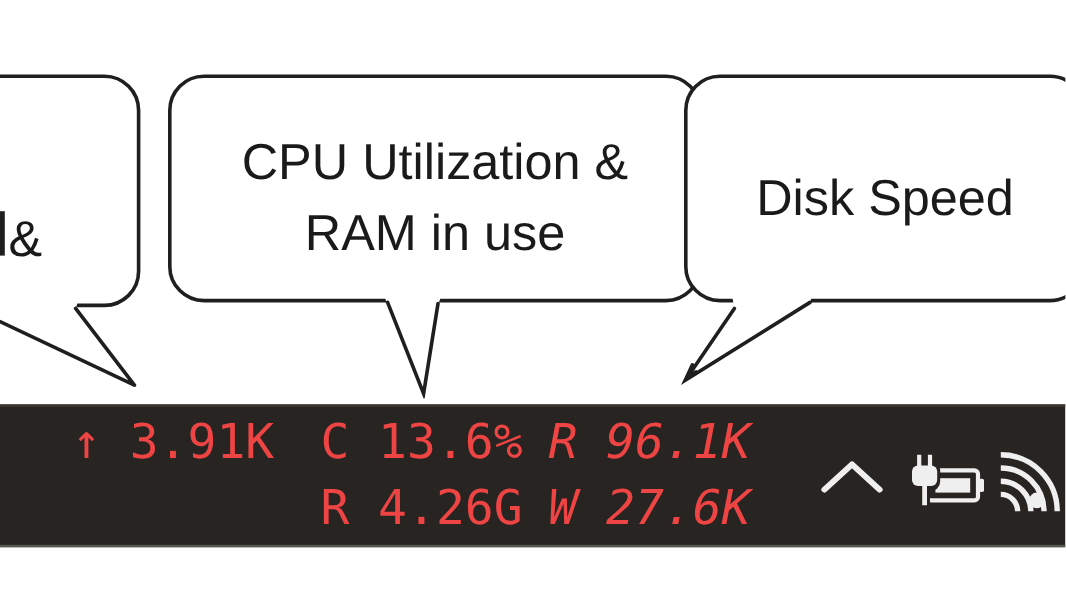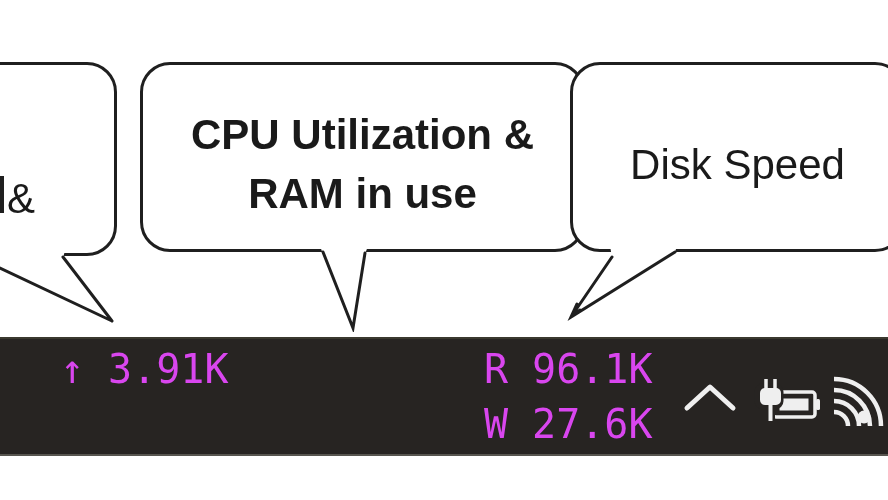--- a/index.html
+++ b/index.html
@@ -10,48 +10,48 @@
   
   .bubble{
     position:absolute;box-sizing:border-box;
     background:#ffffff;border:3px solid #1f1f1f;border-radius:30px;
     display:flex;flex-direction:column;align-items:center;justify-content:center;
     padding-top:14px;
     color:#1a1a1a;font-size:42px;line-height:59px;text-align:center;
     z-index:1;
   }
   .bubble-left  {left:-240px;top:62px;width:357px;height:194px;}
-  .bubble-cpu   {left:140px; top:62px;width:445px;height:190px;font-weight:bold;}
+  .bubble-cpu   {left:140px; top:62px;width:445px;height:190px;}
   .bubble-disk  {left:570px; top:62px;width:335px;height:190px;}
   .bubble-left .amp{position:absolute;left:244px;top:112px;line-height:44px;}
   .letter-fragment{
     position:absolute;left:0;top:176px;width:4px;height:37px;
     background:#1f1f1f;z-index:3;
   }
   .tail{position:absolute;z-index:2;pointer-events:none;}
   
   .taskbar{
     position:absolute;left:0;top:337px;width:888px;height:119px;
     box-sizing:border-box;background:#272422;
     border-top:2px solid #3b392f;border-bottom:2px solid #57554f;
     z-index:4;
   }
   .stat-col{position:absolute;top:0;height:100%;cursor:default;}
   .stat-row{
     position:absolute;left:0;white-space:nowrap;
     font-family:"DejaVu Sans Mono",monospace;font-size:40px;line-height:42px;
-    color:#d946ef;
+    color:#ef4444;
   }
   .stat-row .lbl{display:inline-block;}
   .stat-row .val{display:inline-block;margin-left:24px;}
   .row-1{top:9px;}
   .row-2{top:64px;}
   .col-net {left:60px;width:200px;}
   .col-cpu {left:267px;width:200px;}
-  .col-disk{left:484px;width:200px;}
+  .col-disk{left:457px;width:200px;font-style:italic;}
   .tray-icon{position:absolute;cursor:default;}
   .tray-chevron{left:683px;top:44px;}
   .tray-battery{left:753px;top:35px;}
   .tray-wifi{left:826px;top:31px;}
 </style>
 </head>
 <body>
 
 <div class="stage">
 
@@ -85,20 +85,28 @@
   </svg>
 
   <div class="taskbar">
 
     <div class="stat-col col-net">
       <div class="stat-row row-1">
         <span class="lbl">↑</span><span class="val">3.91K</span>
       </div>
     </div>
 
+    <div class="stat-col col-cpu">
+      <div class="stat-row row-1">
+        <span class="lbl">C</span><span class="val">13.6%</span>
+      </div>
+      <div class="stat-row row-2">
+        <span class="lbl">R</span><span class="val">4.26G</span>
+      </div>
+    </div>
 
     <div class="stat-col col-disk">
       <div class="stat-row row-1">
         <span class="lbl">R</span><span class="val">96.1K</span>
       </div>
       <div class="stat-row row-2">
         <span class="lbl">W</span><span class="val">27.6K</span>
       </div>
     </div>
 

